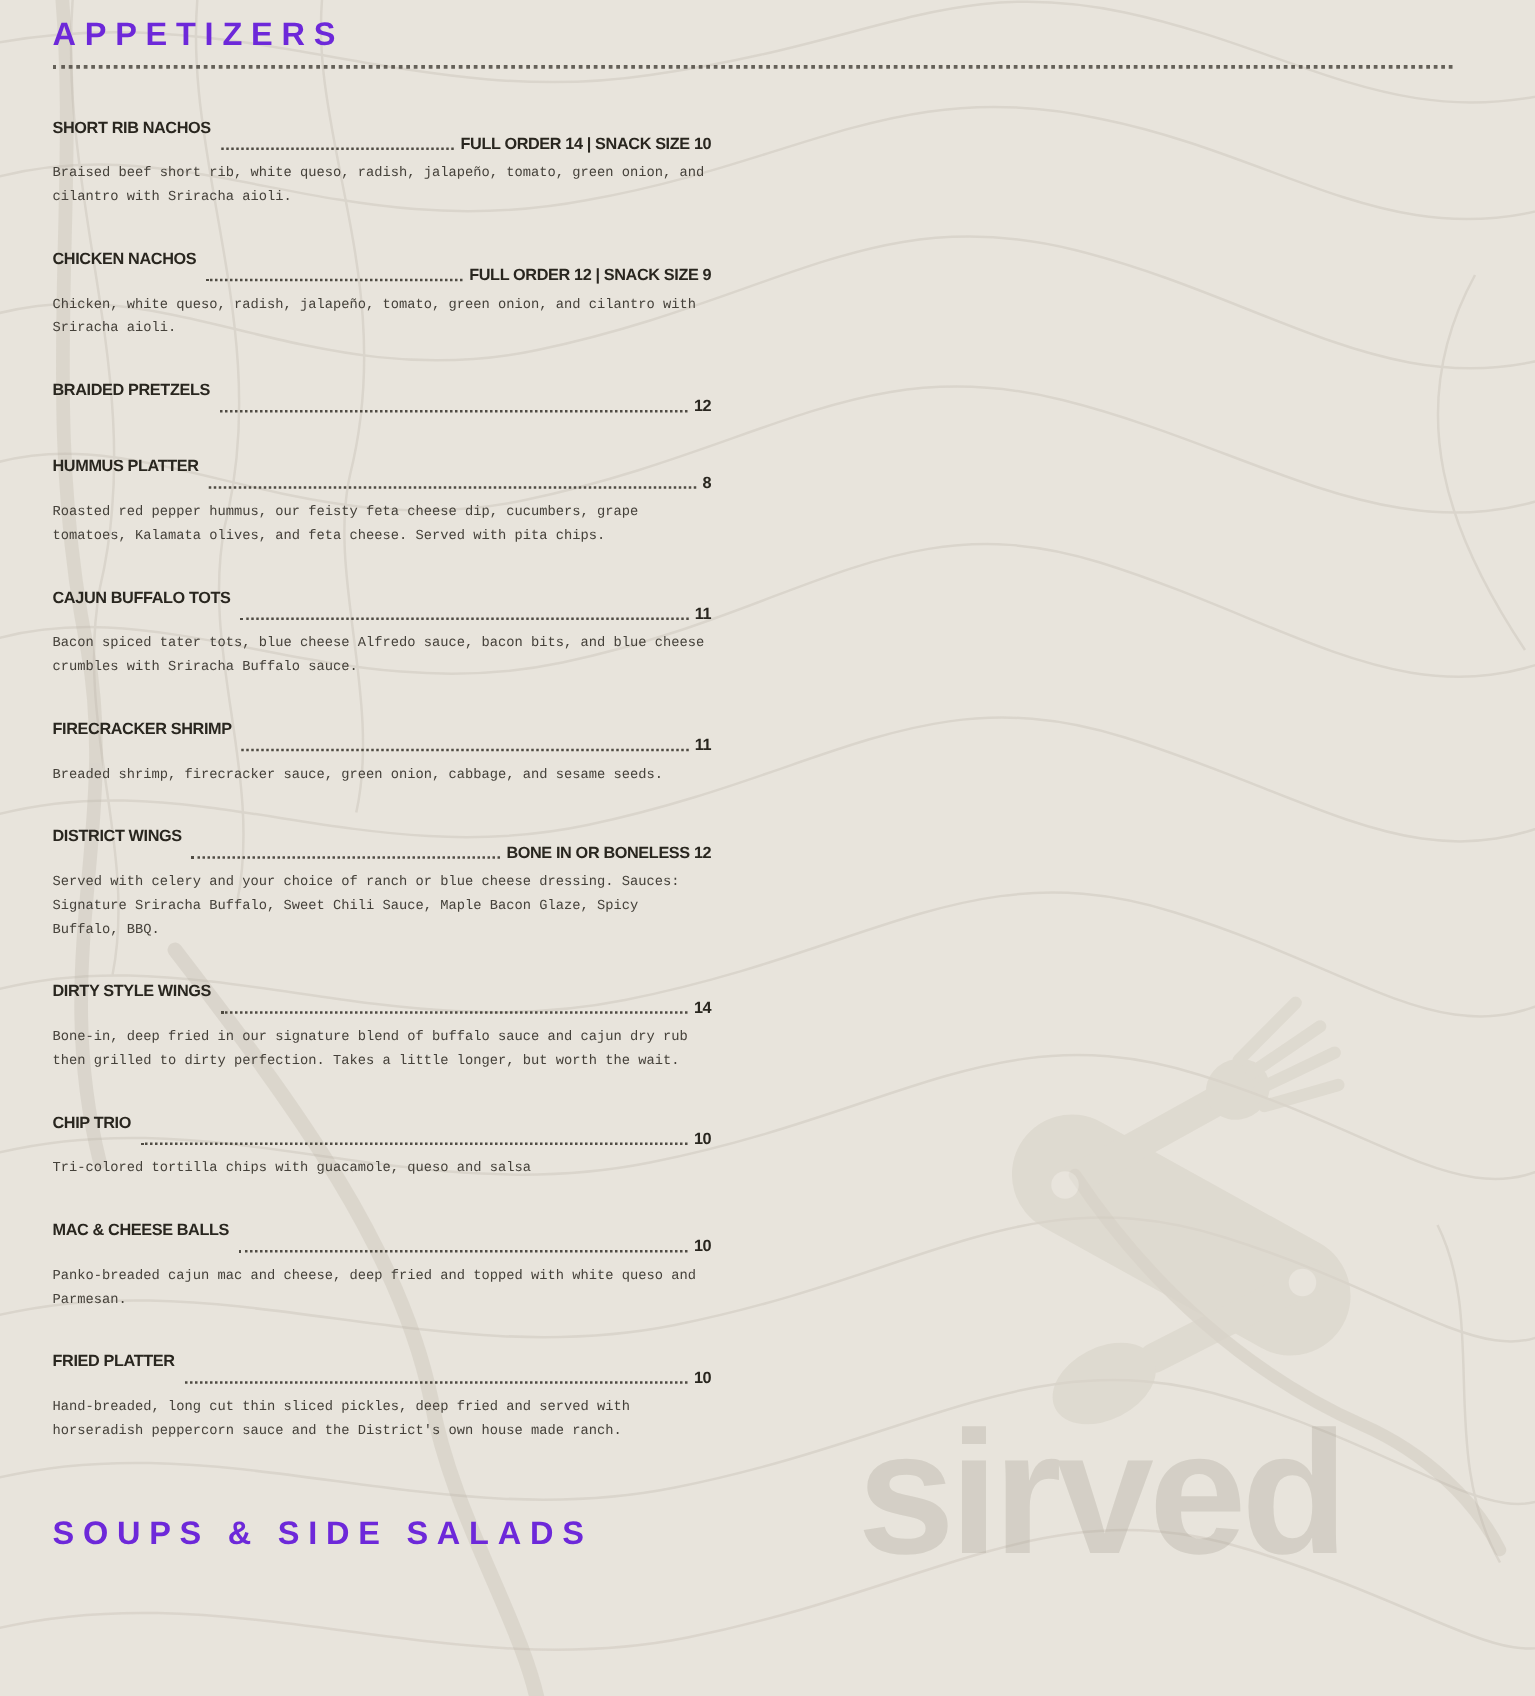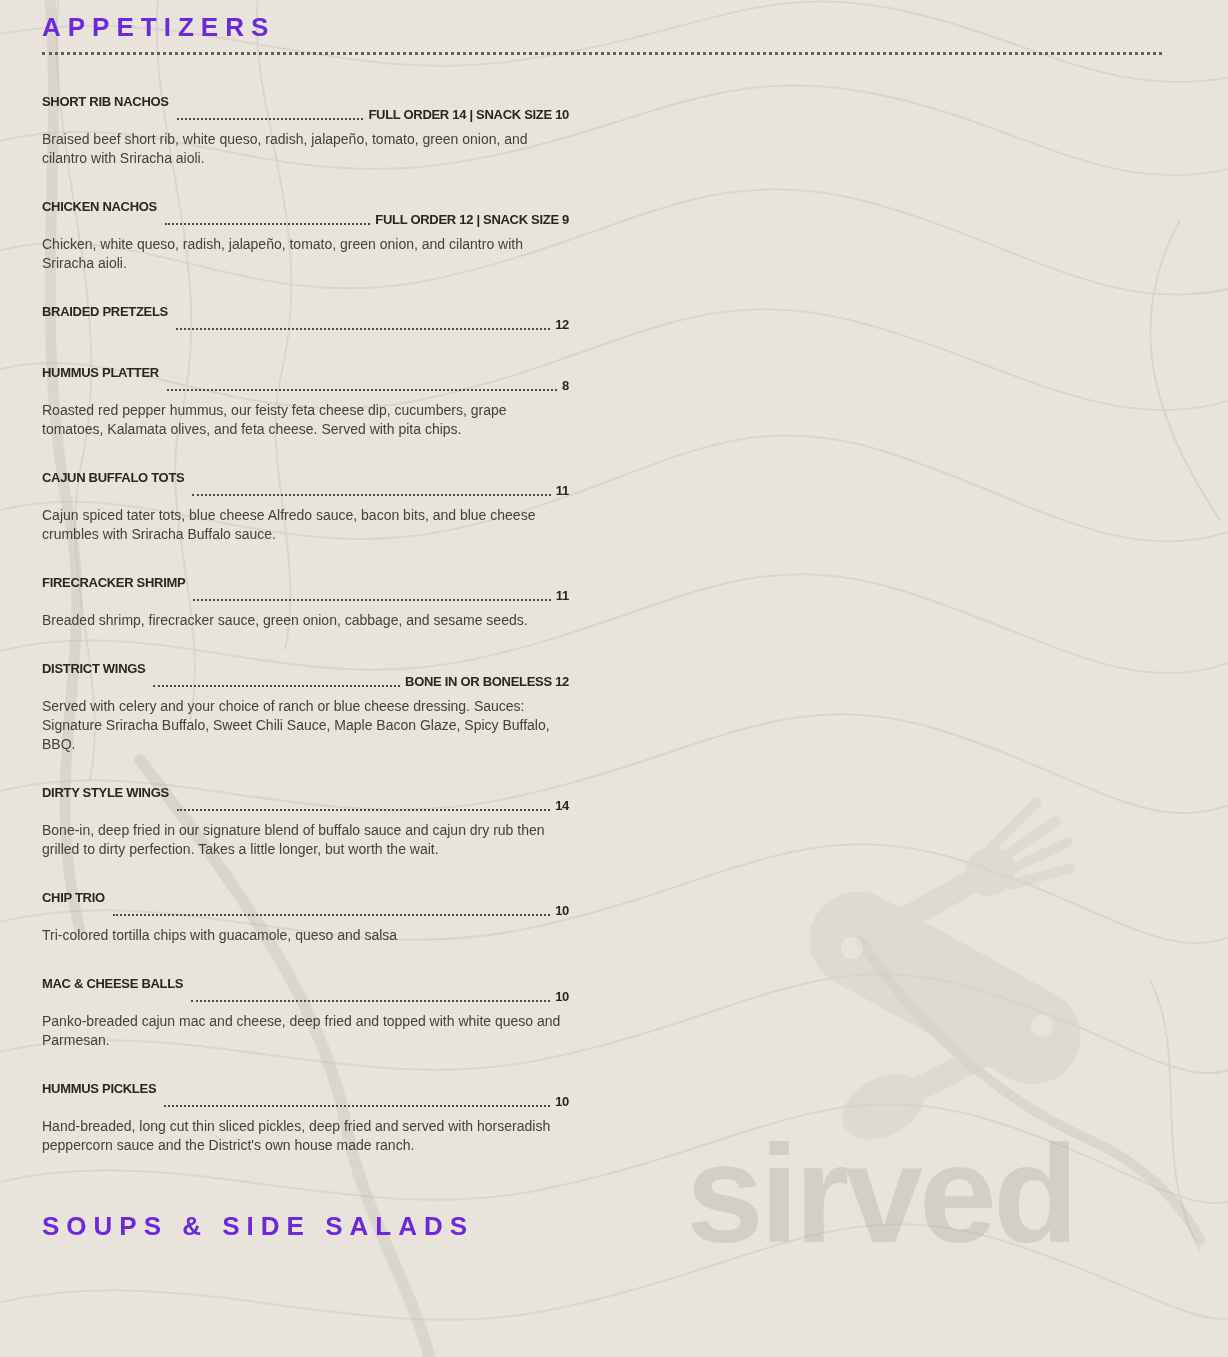--- a/index.html
+++ b/index.html
@@ -52,22 +52,22 @@
   }
   .leader{
     flex:1;
     min-width:18px;
     border-bottom:2px dotted #3f3b33;
     margin:0 5px 4px 8px;
     opacity:.9;
   }
   .item-desc{
     margin:6px 0 0;
-    font-family:Liberation Sans, sans-serif;
-    font-size:14px;
+    font-family:Liberation Mono, monospace;
+    font-size:11px;
     line-height:19px;
     color:#45413a;
   }
   .item-desc:empty{display:none;}
 </style>
 </head>
 <body>
 
 <svg class="bg-svg" viewBox="0 0 1228 1357" aria-hidden="true">
   <g fill="none" stroke="#cfc9bf" stroke-width="2" opacity="0.55">
@@ -155,21 +155,21 @@
     </div>
     <p class="item-desc">Roasted red pepper hummus, our feisty feta cheese dip, cucumbers, grape tomatoes, Kalamata olives, and feta cheese. Served with pita chips.</p>
   </article>
 
   <article class="menu-item">
     <div class="item-row">
       <h3 class="item-name">CAJUN BUFFALO TOTS</h3>
       <span class="leader"></span>
       <span class="item-price">11</span>
     </div>
-    <p class="item-desc">Cajun spiced tater tots, blue cheese Alfredo sauce, bacon bits, and blue cheese crumbles with Sriracha Buffalo sauce.</p>
+    <p class="item-desc">Bacon spiced tater tots, blue cheese Alfredo sauce, bacon bits, and blue cheese crumbles with Sriracha Buffalo sauce.</p>
   </article>
 
   <article class="menu-item">
     <div class="item-row">
       <h3 class="item-name">FIRECRACKER SHRIMP</h3>
       <span class="leader"></span>
       <span class="item-price">11</span>
     </div>
     <p class="item-desc">Breaded shrimp, firecracker sauce, green onion, cabbage, and sesame seeds.</p>
   </article>
@@ -205,21 +205,21 @@
     <div class="item-row">
       <h3 class="item-name">MAC &amp; CHEESE BALLS</h3>
       <span class="leader"></span>
       <span class="item-price">10</span>
     </div>
     <p class="item-desc">Panko-breaded cajun mac and cheese, deep fried and topped with white queso and Parmesan.</p>
   </article>
 
   <article class="menu-item">
     <div class="item-row">
-      <h3 class="item-name">HUMMUS PICKLES</h3>
+      <h3 class="item-name">FRIED PLATTER</h3>
       <span class="leader"></span>
       <span class="item-price">10</span>
     </div>
     <p class="item-desc">Hand-breaded, long cut thin sliced pickles, deep fried and served with horseradish peppercorn sauce and the District's own house made ranch.</p>
   </article>
 </div>
   </section>
 
   <section class="menu-section">
     <h2 class="section-title">SOUPS &amp; SIDE SALADS</h2>

